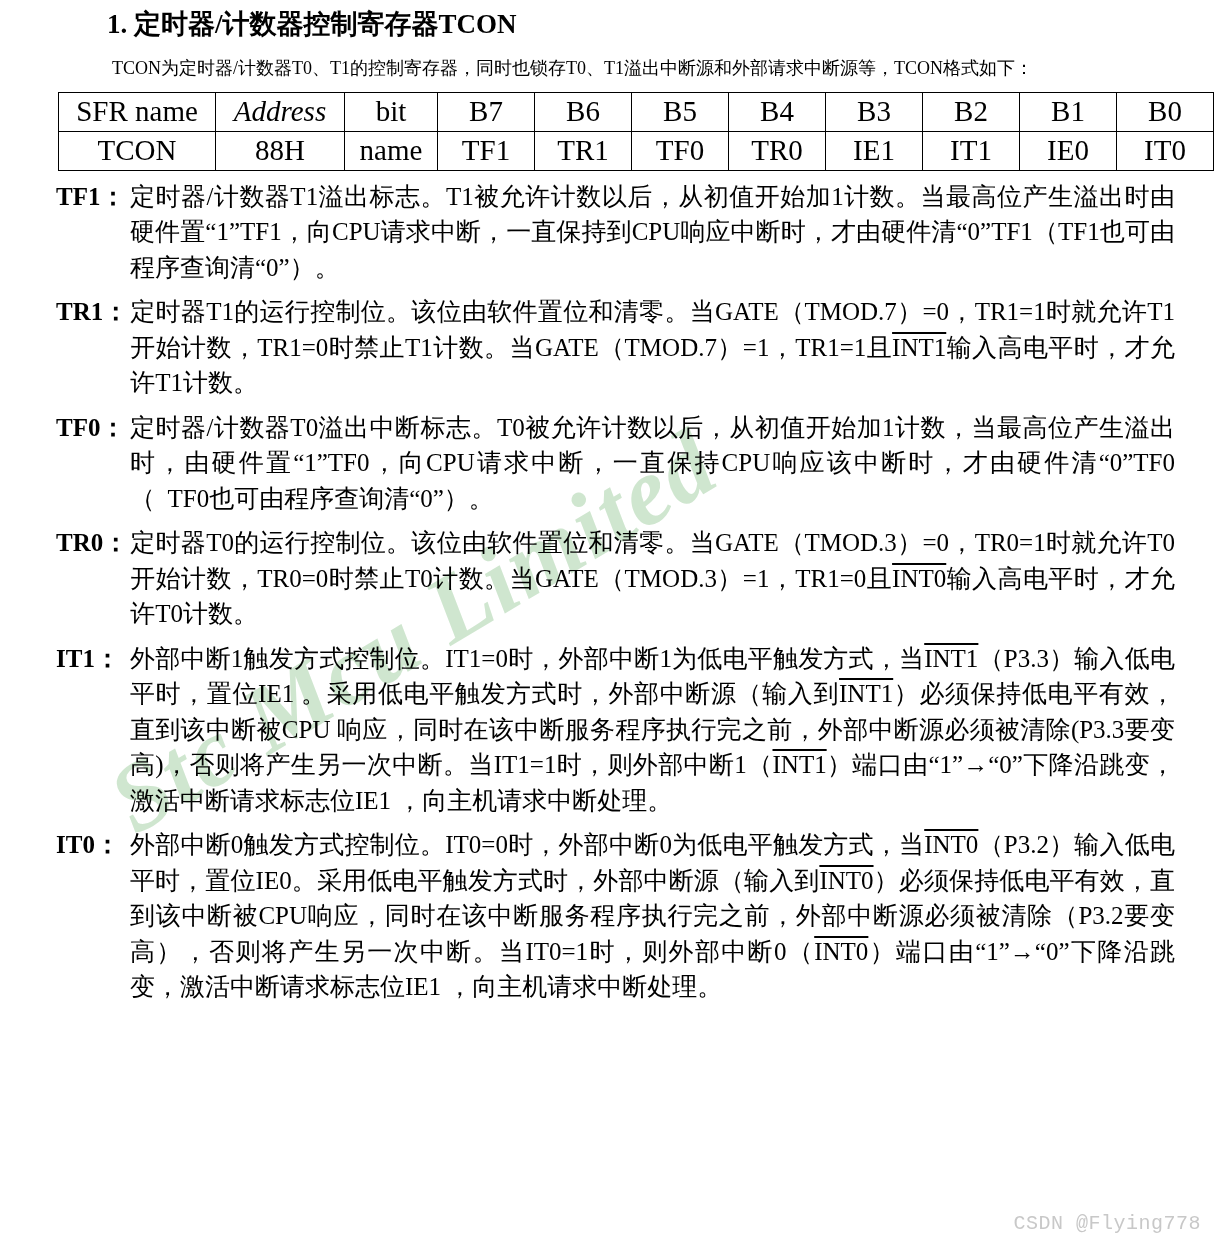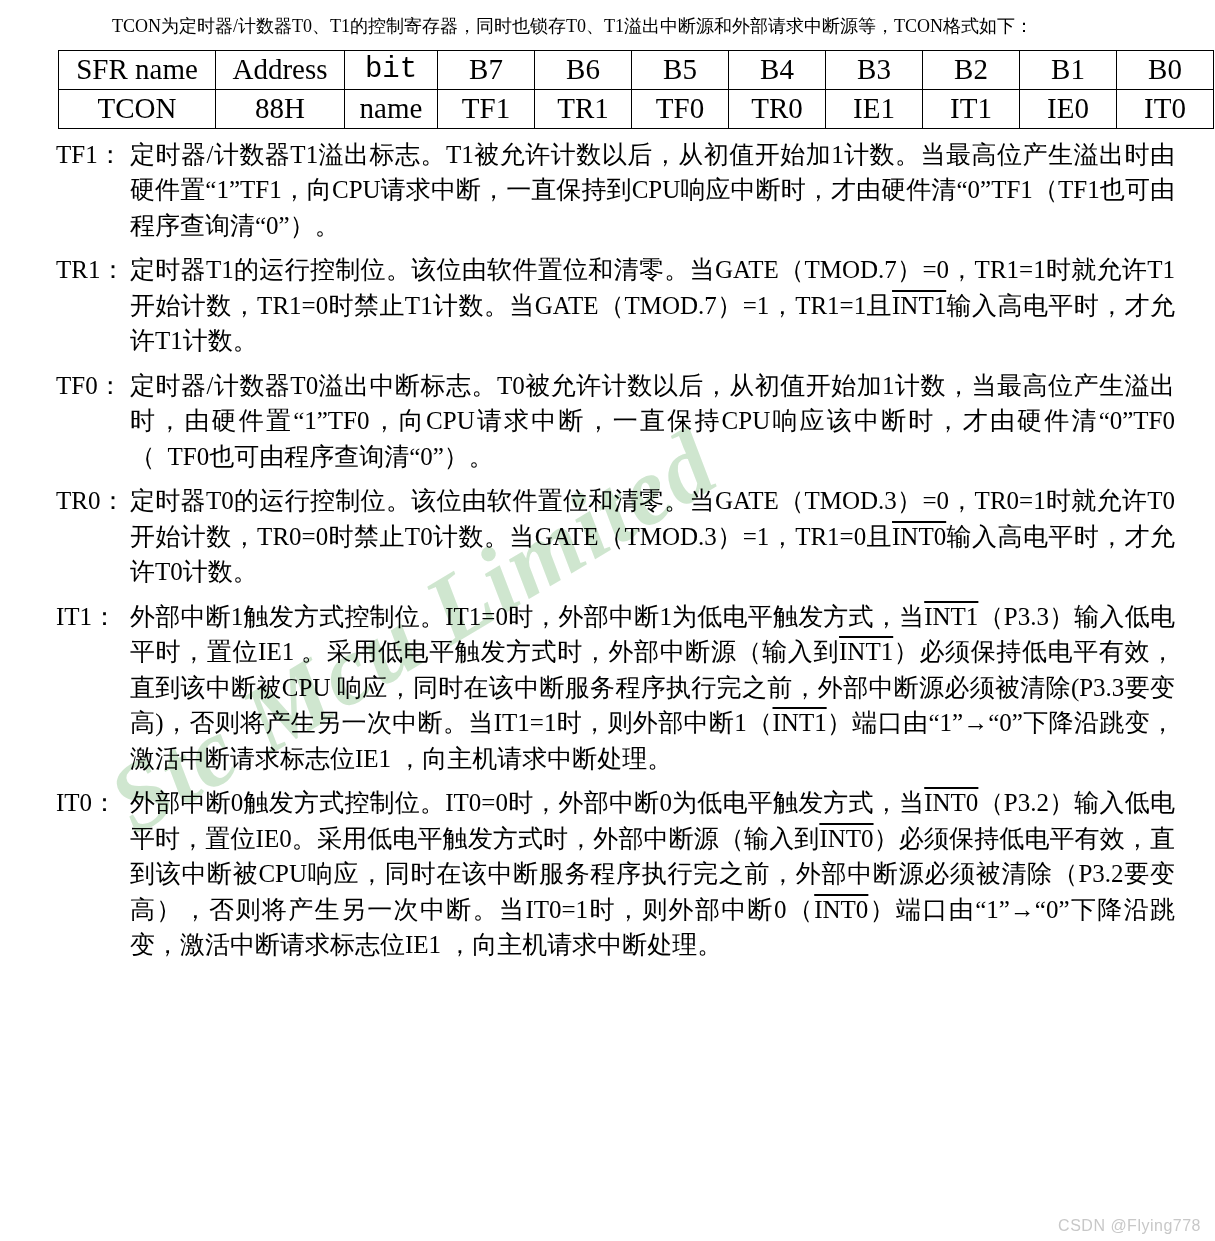--- a/index.html
+++ b/index.html
@@ -31,22 +31,22 @@
     color: #cfe6cf;
     white-space: nowrap;
     z-index: 0;
     pointer-events: none;
     user-select: none;
   }
   #watermark-footer {
     position: absolute;
     right: 14px;
     bottom: 6px;
-    font-family: Liberation Sans, sans-serif;
-    font-size: 16px;
+    font-family: Liberation Mono, monospace;
+    font-size: 20px;
     color: #c8c8c8;
     letter-spacing: 0.5px;
     z-index: 5;
     white-space: nowrap;
   }
 
   
   #page {
     position: relative;
     z-index: 2;
@@ -90,39 +90,39 @@
     border: 1px solid #000000;
     text-align: center;
     vertical-align: middle;
     font-size: 29px;
     height: 38px;
     padding: 0 2px;
     white-space: nowrap;
   }
   table.tcon-table tr.row-head td { }
   .col-sfr  { width: 152px; }
-  .col-addr { width: 124px; }
-  .col-bit  { width: 88px; font-family: Liberation Mono, monospace; }
+  .col-addr { width: 124px; font-style: italic; }
+  .col-bit  { width: 88px; }
   .col-b    { width: 92px; }
 
   
   #bit-descriptions {
     padding: 8px 40px 0 56px;
   }
   .bit-item {
     display: flex;
     align-items: flex-start;
     margin-bottom: 9px;
     font-size: 25px;
     line-height: 1.42;
   }
   .bit-label {
     flex: 0 0 auto;
     min-width: 72px;
-    font-weight: normal;
+    font-weight: bold;
     white-space: nowrap;
     padding-right: 2px;
   }
   .bit-text {
     flex: 1 1 auto;
     text-align: justify;
     text-justify: inter-ideograph;
   }
   .ovl {
     text-decoration: overline;
@@ -130,20 +130,21 @@
     margin-top: 7px;
   }
 </style>
 </head>
 <body>
 
 <div id="watermark-diagonal">Stc Mcu Limited</div>
 
 <div id="page">
 
+  <h1 id="doc-heading">1. 定时器/计数器控制寄存器TCON</h1>
 
   <p id="intro-para" class="body-para">TCON为定时器/计数器T0、T1的控制寄存器，同时也锁存T0、T1溢出中断源和外部请求中断源等，TCON格式如下：</p>
 
 
   <div id="tcon-table-wrap">
     <table class="tcon-table">
       <tbody>
         <tr class="row-head">
           <td class="col-sfr">SFR name</td>
           <td class="col-addr">Address</td>

